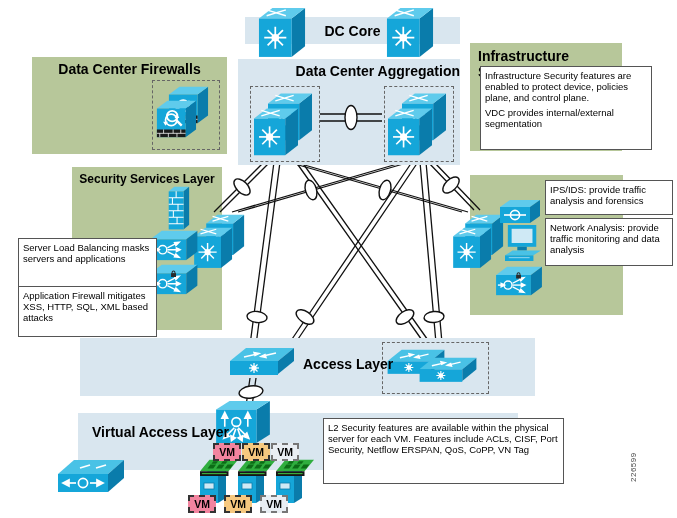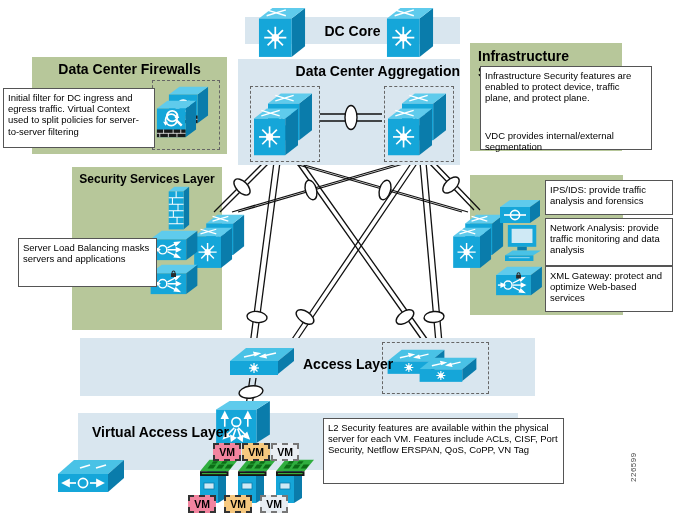--- a/index.html
+++ b/index.html
@@ -230,32 +230,31 @@
     <div class="biglabel center" style="position:relative;margin-top:4px;text-align:right">Data Center Aggregation</div>
   </div>
 
 
   <div class="abs band" style="left:80px;top:338px;width:455px;height:58px"></div>
   <div class="abs biglabel" style="left:303px;top:356px">Access Layer</div>
 
   <div class="abs band" style="left:78px;top:413px;width:440px;height:57px"></div>
   <div class="abs biglabel" style="left:92px;top:424px">Virtual Access Layer</div>
 
-  <div class="abs callout" style="left:3px;top:88px;width:142px;height:52px">Initial filter for DC ingress and egress traffic. Virtual Context used to split policies for server-to-server filtering</div>
 
   <div class="abs callout" style="left:480px;top:66px;width:162px;height:76px">
-    <div>Infrastructure Security features are enabled to protect device, traffic plane, and protect plane.</div>
-    <div style="margin-top:26px">VDC provides internal/external segmentation</div>
+    <div>Infrastructure Security features are enabled to protect device, policies plane, and control plane.</div>
+    <div style="margin-top:3px">VDC provides internal/external segmentation</div>
   </div>
 
   <div class="abs callout" style="left:18px;top:238px;width:129px;height:41px">Server Load Balancing masks servers and applications</div>
+  <div class="abs callout" style="left:18px;top:286px;width:129px;height:43px">Application Firewall mitigates XSS, HTTP, SQL, XML based attacks</div>
 
   <div class="abs callout" style="left:545px;top:180px;width:118px;height:27px">IPS/IDS: provide traffic analysis and forensics</div>
   <div class="abs callout" style="left:545px;top:218px;width:118px;height:40px">Network Analysis: provide traffic monitoring and data analysis</div>
-  <div class="abs callout" style="left:545px;top:266px;width:118px;height:38px">XML Gateway: protect and optimize Web-based services</div>
 
 
   <div class="abs callout" style="left:323px;top:418px;width:231px;height:58px">L2 Security features are available within the physical server for each VM. Features include ACLs, CISF, Port Security, Netflow ERSPAN, QoS, CoPP, VN Tag</div>
 
   <svg class="abs icon" style="left:258px;top:2px" width="48" height="58" viewBox="0 0 50 60">
       <use href="#cube"></use>
     </svg>
   <svg class="abs icon" style="left:386px;top:2px" width="48" height="58" viewBox="0 0 50 60">
       <use href="#cube"></use>
     </svg>

